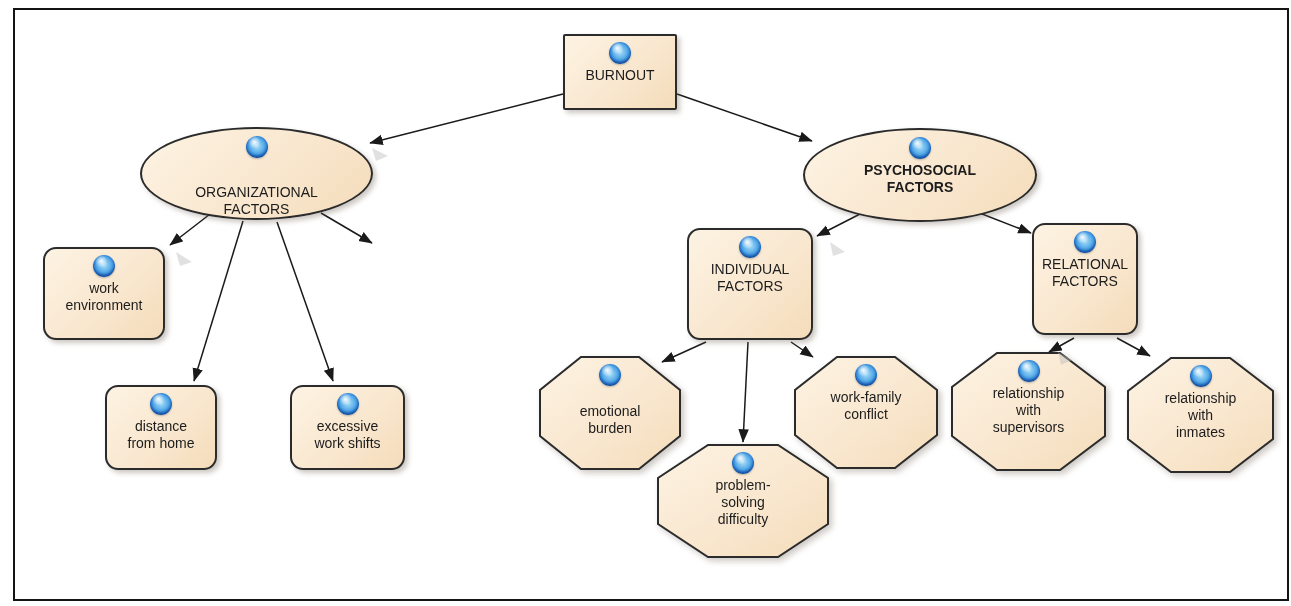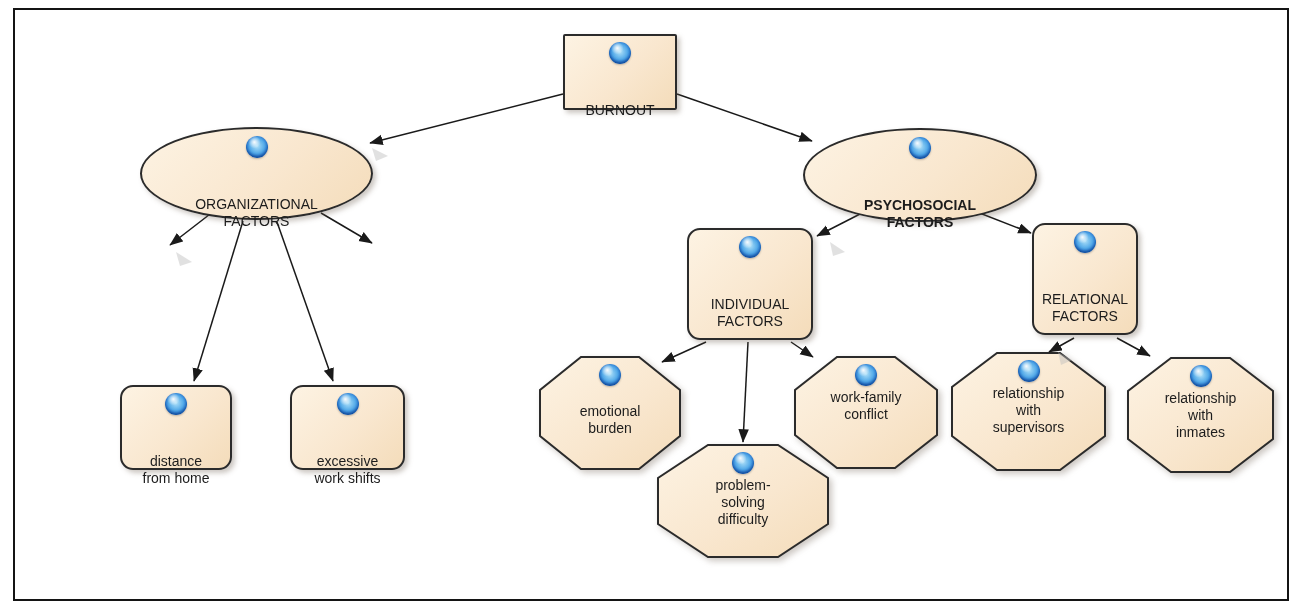--- a/index.html
+++ b/index.html
@@ -16,21 +16,20 @@
     position:absolute;display:flex;flex-direction:column;align-items:center;
     box-sizing:border-box;padding-top:6px;text-align:center;
   }
   .node .label{
     white-space:pre-line;font-size:14px;line-height:17px;margin-top:3px;color:#1c1c1c;
   }
   .shape-fill{
     background:linear-gradient(135deg,#fdf3e3 0%,#f9e7cf 55%,#f4dcba 100%);
     border:2px solid #2b2b2b;
     box-shadow:3px 3px 5px rgba(110,95,80,.35);
-    gap:35px;
   }
   .rect{border-radius:2px;}
   .rrect{border-radius:13px;}
   .ellipse{border-radius:50%;justify-content:flex-start;padding-top:7px;}
   .octagon{background:transparent;border:none;box-shadow:none;padding-top:7px;}
   .sphere{
     width:22px;height:22px;border-radius:50%;flex:0 0 auto;
     background:
       radial-gradient(circle at 38% 28%, rgba(255,255,255,.95) 0%, rgba(255,255,255,0) 30%),
       radial-gradient(circle at 50% 45%, #aee0f8 0%, #55abe9 45%, #1d6fd0 72%, #0b4ea2 100%);
@@ -98,23 +97,28 @@
     <span class="label">ORGANIZATIONAL
 FACTORS</span>
   </div>
 
   <div class="node ellipse shape-fill" style="left:803px;top:128px;width:234px;height:94px;font-weight:bold;">
     <span class="sphere"></span>
     <span class="label">PSYCHOSOCIAL
 FACTORS</span>
   </div>
 
+  <div class="node rrect shape-fill" style="left:43px;top:247px;width:122px;height:93px;">
+    <span class="sphere"></span>
+    <span class="label">work
+environment</span>
+  </div>
 
 
-  <div class="node rrect shape-fill" style="left:120px;top:385px;width:112px;height:85px;">
+  <div class="node rrect shape-fill" style="left:105px;top:385px;width:112px;height:85px;">
     <span class="sphere"></span>
     <span class="label">distance
 from home</span>
   </div>
 
   <div class="node rrect shape-fill" style="left:290px;top:385px;width:115px;height:85px;">
     <span class="sphere"></span>
     <span class="label">excessive
 work shifts</span>
   </div>

